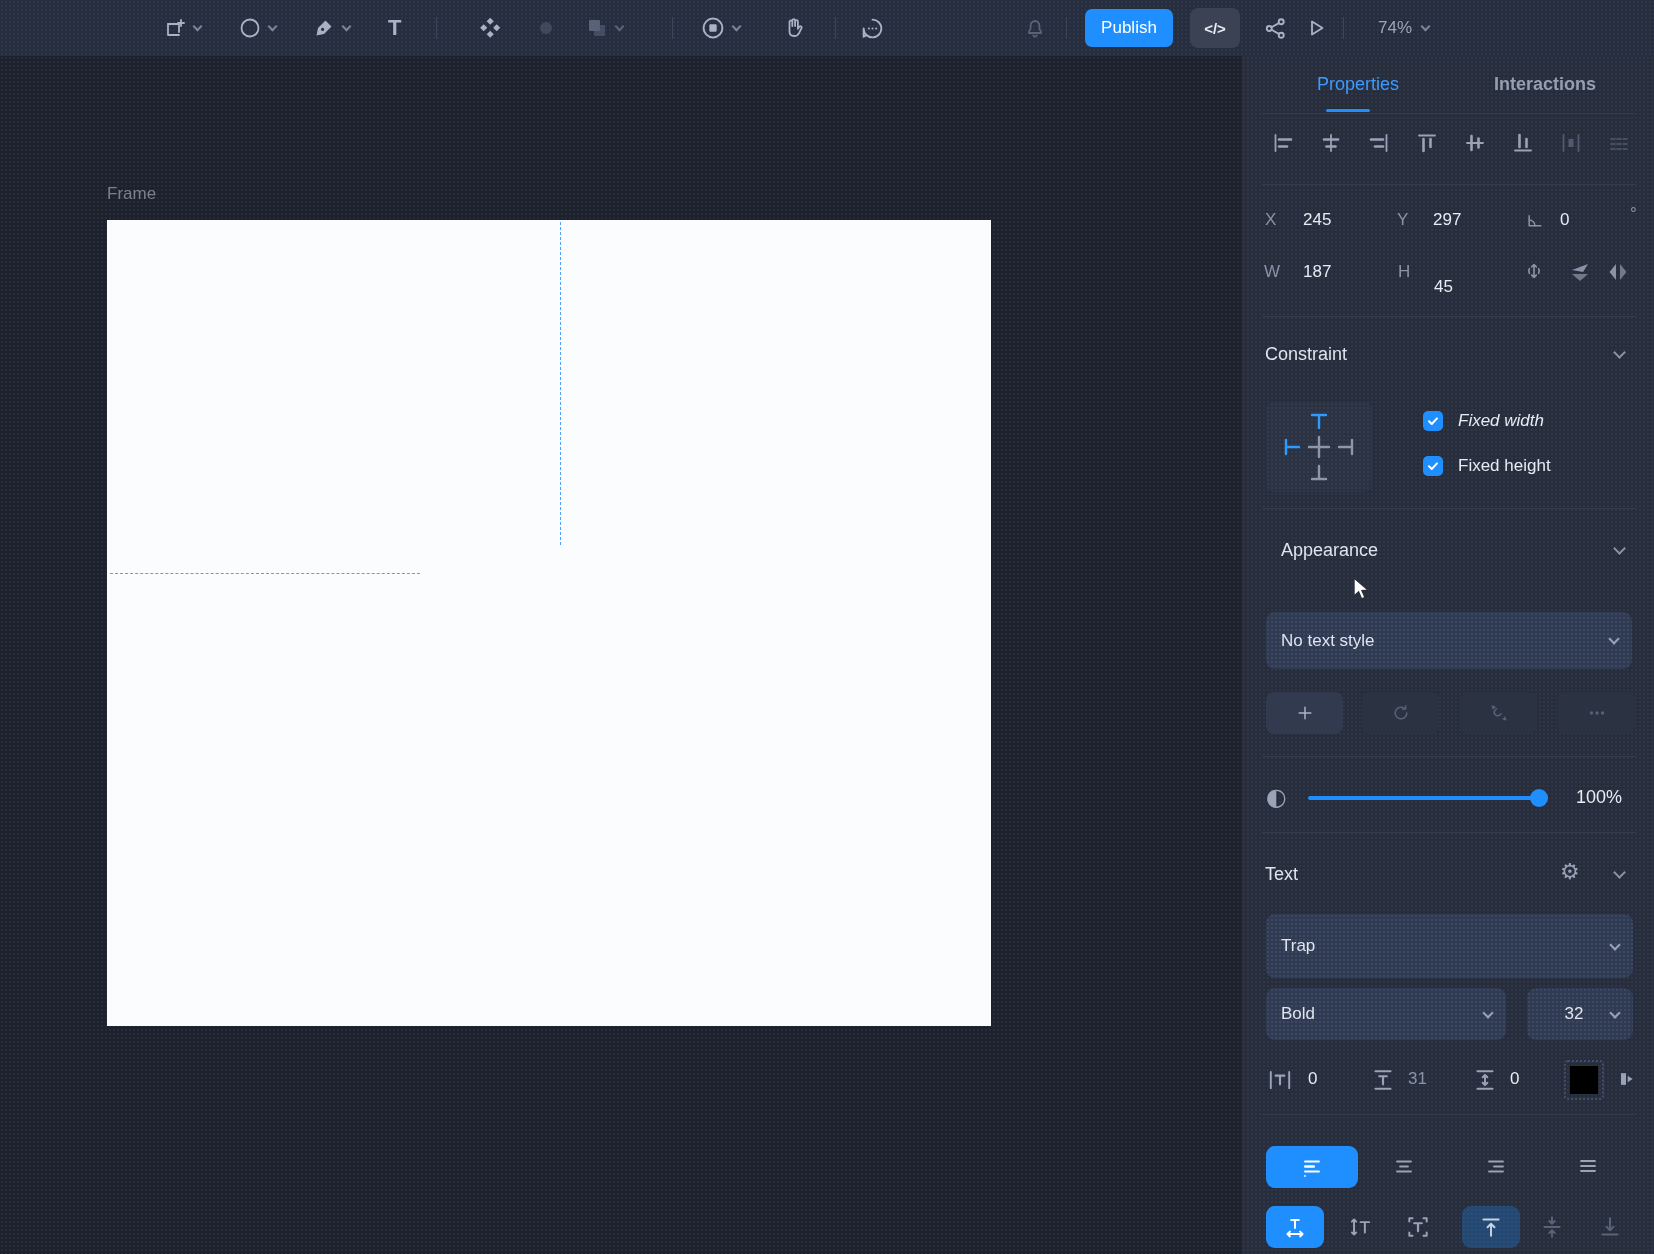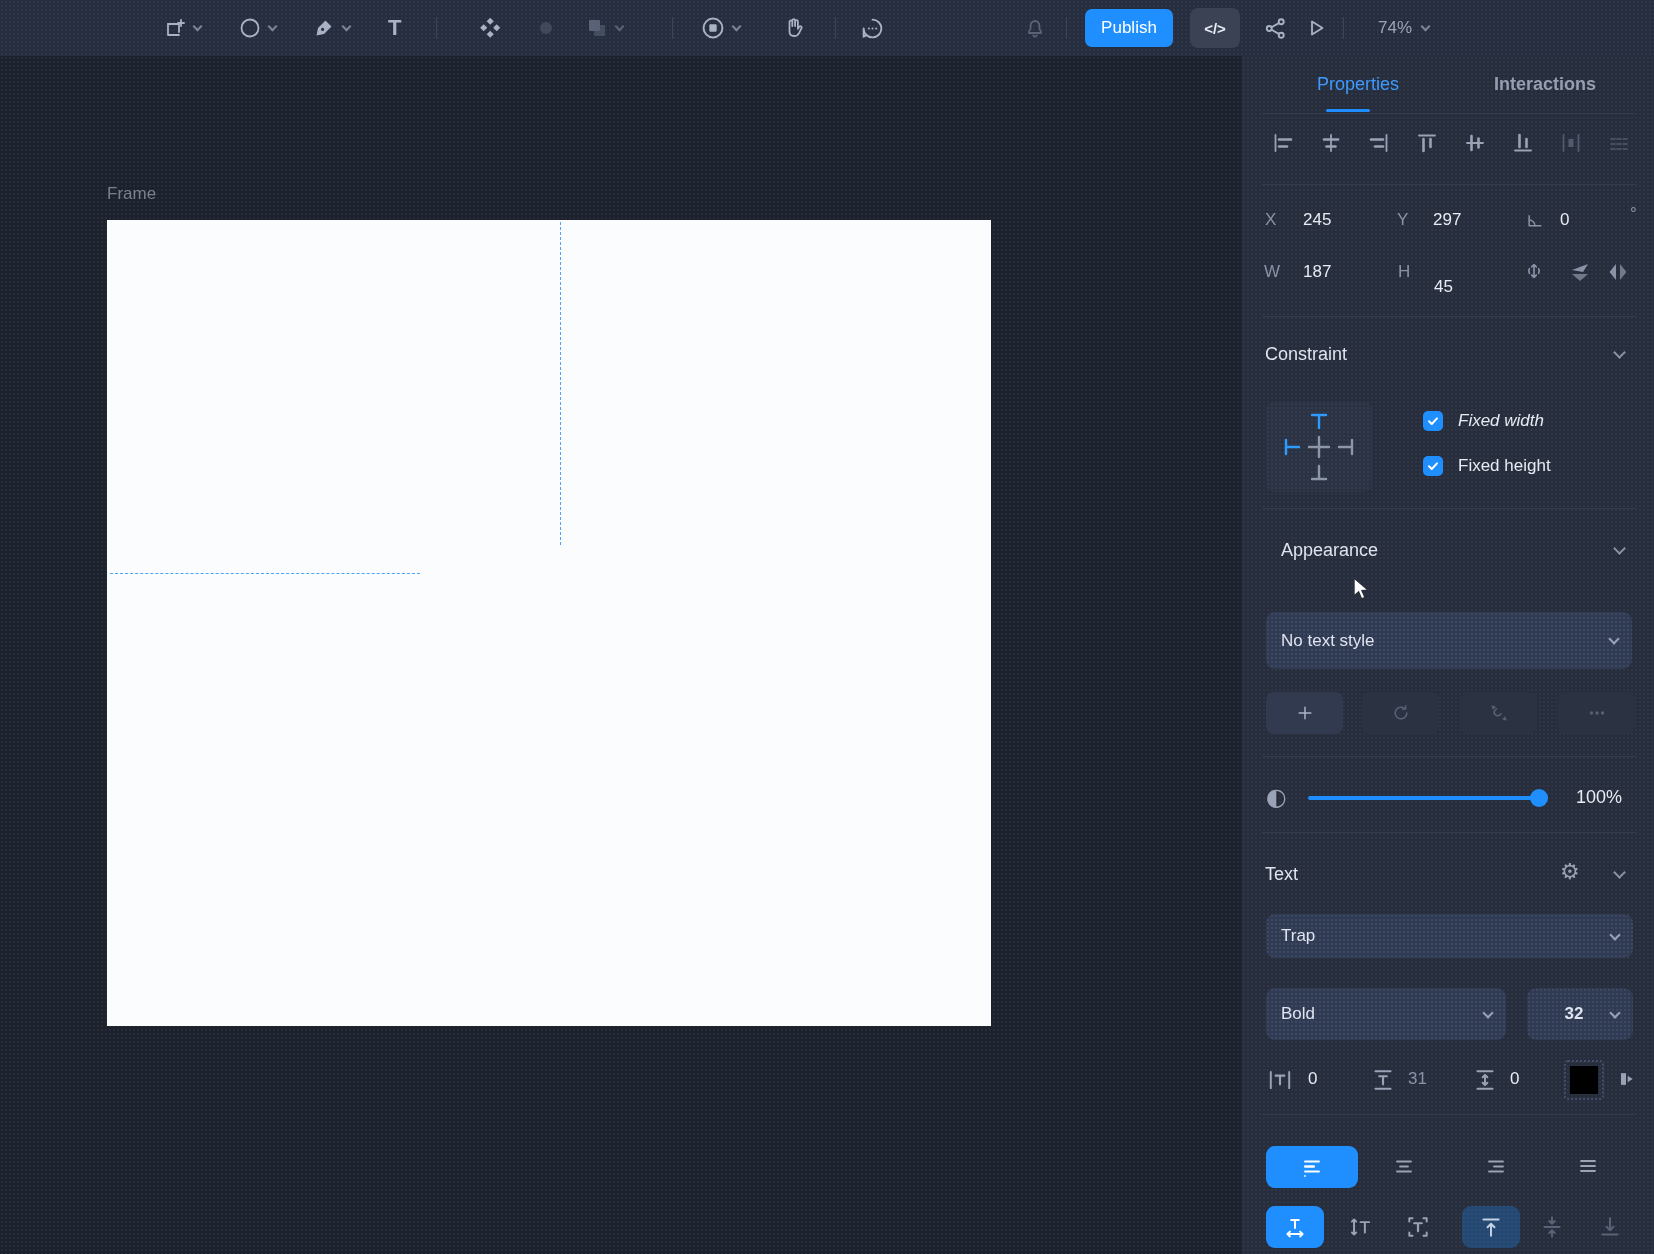--- a/index.html
+++ b/index.html
@@ -425,29 +425,29 @@
     <div class="p-abs" style="left:66px; top:16px; width:236px; height:4px; background:#1f8fff; border-radius:2px;"></div>
     <div class="p-abs" style="left:288px; top:9px; width:18px; height:18px; background:#1f8fff; border-radius:50%;"></div>
     <span class="val p-abs" style="left:334px; top:7px; font-size:18px;">100%</span>
   </div>
   <div class="hdiv" style="top:776px"></div>
 
   <div class="p-abs sec-title" style="left:23px; top:808px;">Text</div>
   <span class="p-abs" style="left:318px; top:803px; font-size:22px; color:#9aa3b5; font-family:'DejaVu Sans',sans-serif;">⚙</span>
   <span class="sec-chev" style="left:373px; top:812px;"></span>
 
-  <div class="field" style="left:24px; top:858px; width:367px; height:44px; padding-left:15px;">
+  <div class="field" style="left:24px; top:858px; width:367px; height:64px; padding-left:15px;">
     <span>Trap</span>
     <span class="fchev"></span>
   </div>
   <div class="field" style="left:24px; top:932px; width:240px; height:52px; padding-left:15px;">
     <span>Bold</span>
     <span class="fchev"></span>
   </div>
-  <div class="field" style="left:285px; top:932px; width:106px; height:52px; justify-content:center; padding-right:12px;font-weight:bold;">
+  <div class="field" style="left:285px; top:932px; width:106px; height:52px; justify-content:center; padding-right:12px;">
     <span>32</span>
     <span class="fchev"></span>
   </div>
 
   <div class="p-abs" style="left:0; top:1004px; width:412px; height:40px;">
     <span class="p-abs" style="left:25px; top:7px; color:#9aa3b5;">
       <svg width="26" height="26" viewBox="0 0 24 24" class="ic" stroke-width="1.7">
           <path d="M3.5 4.5v15M20.5 4.5v15"></path>
           <path d="M8 8h8M12 8v8" stroke-width="2"></path>
         </svg>

